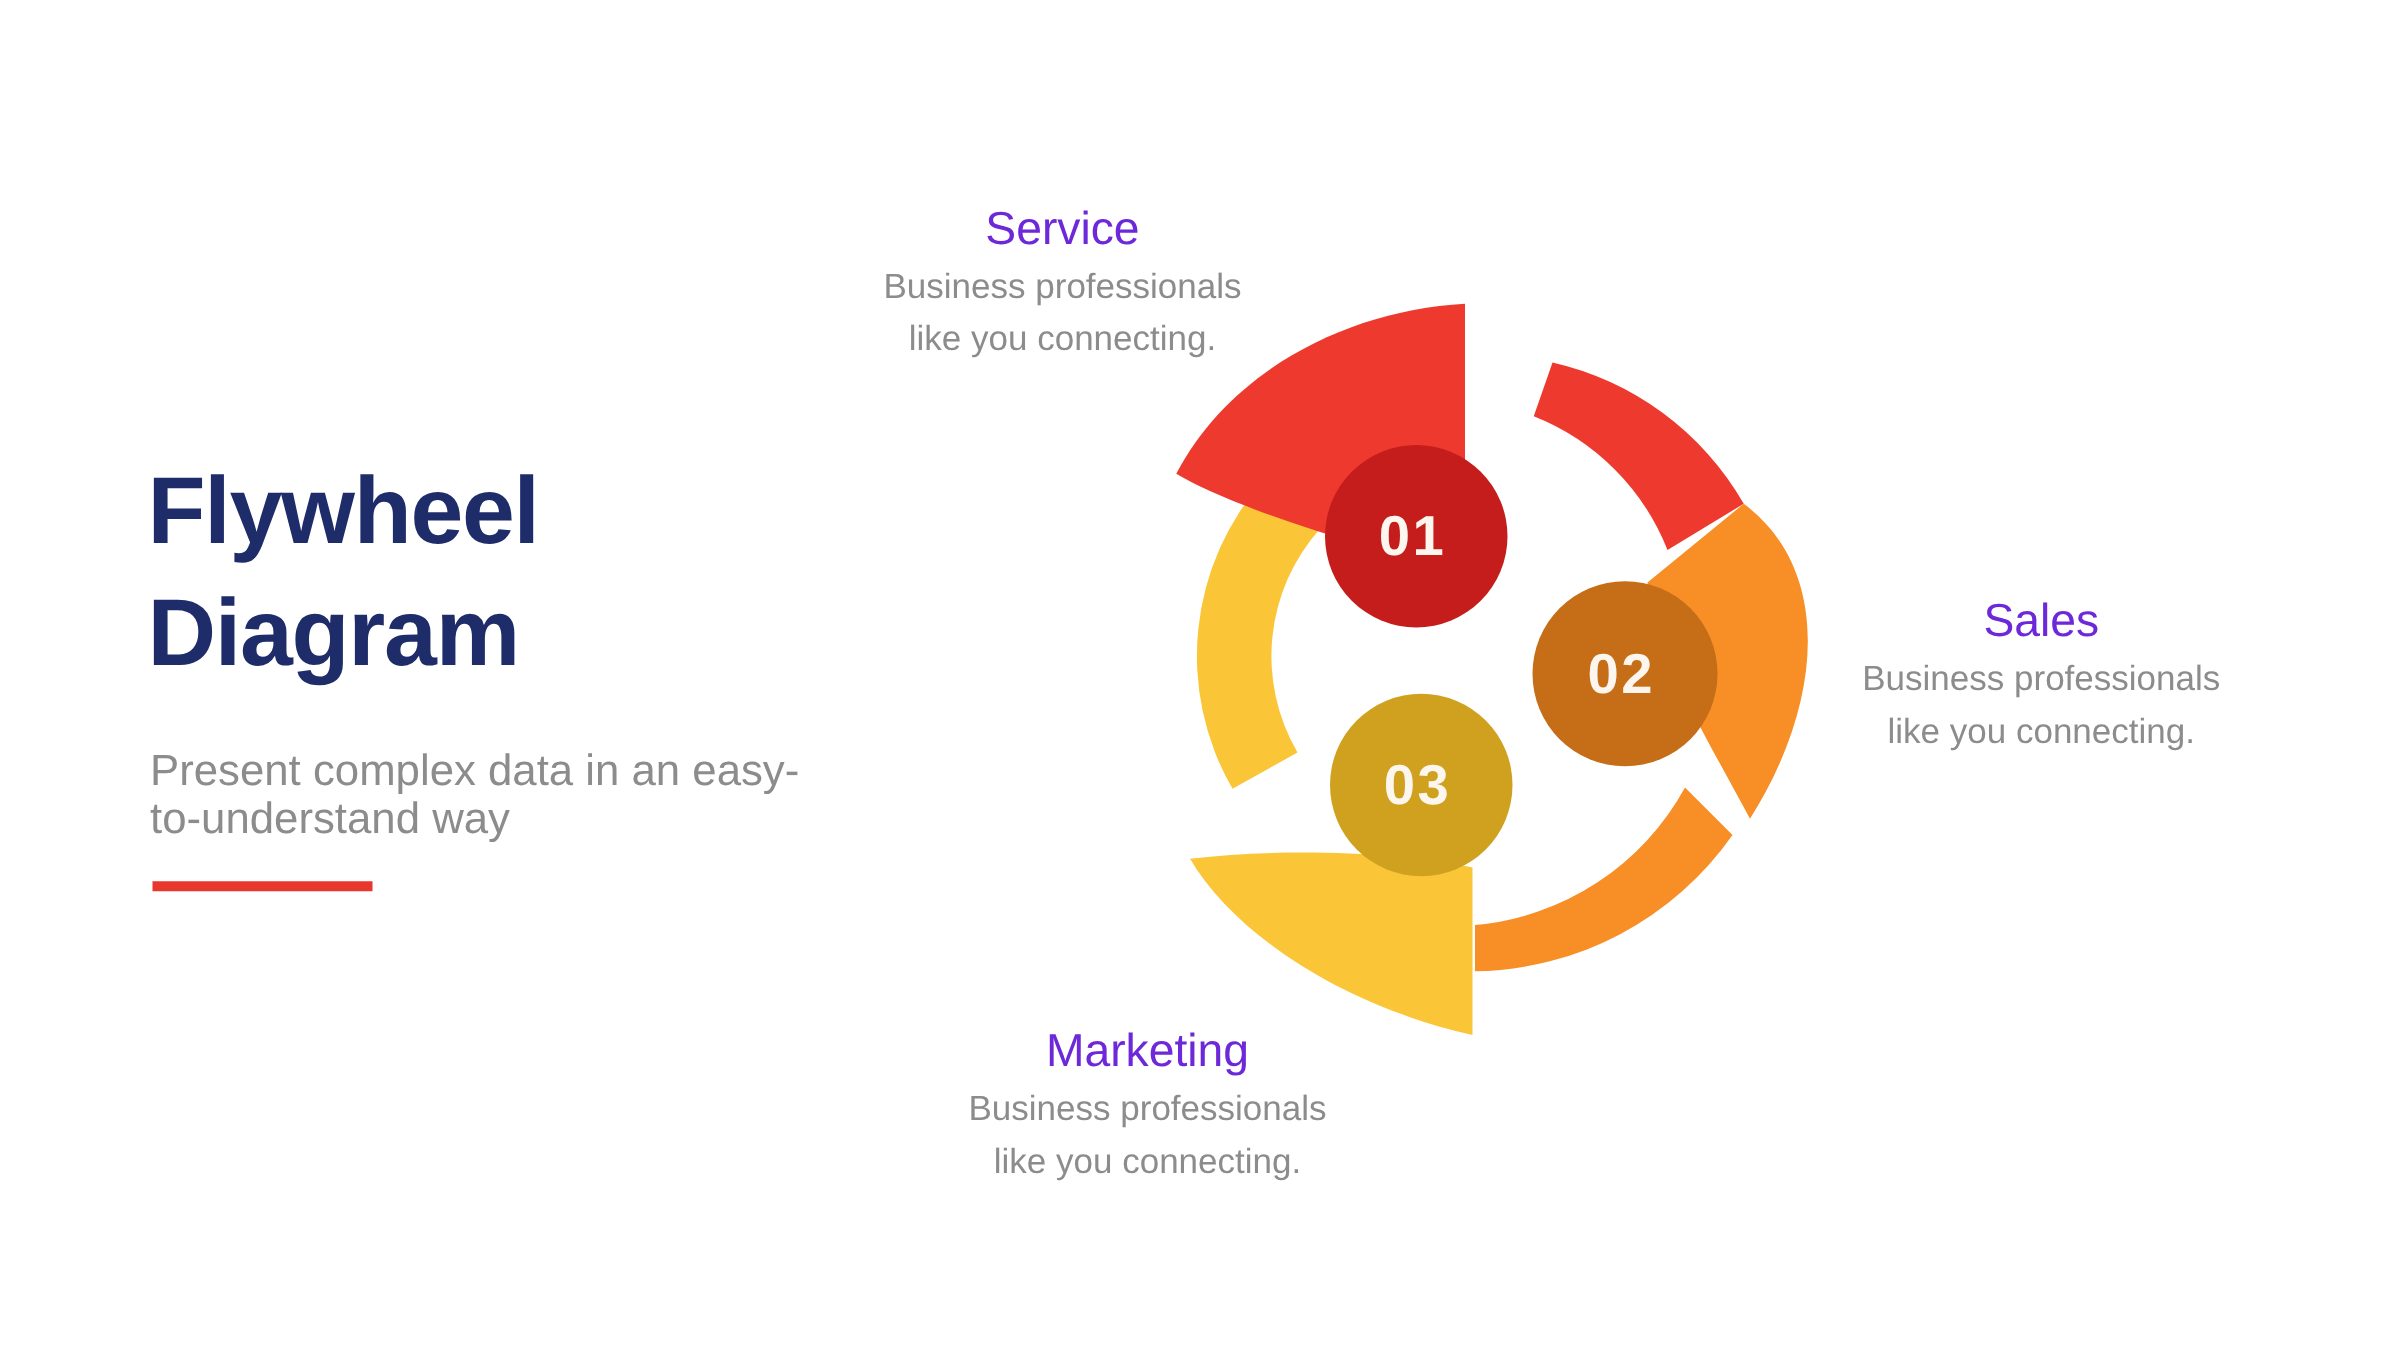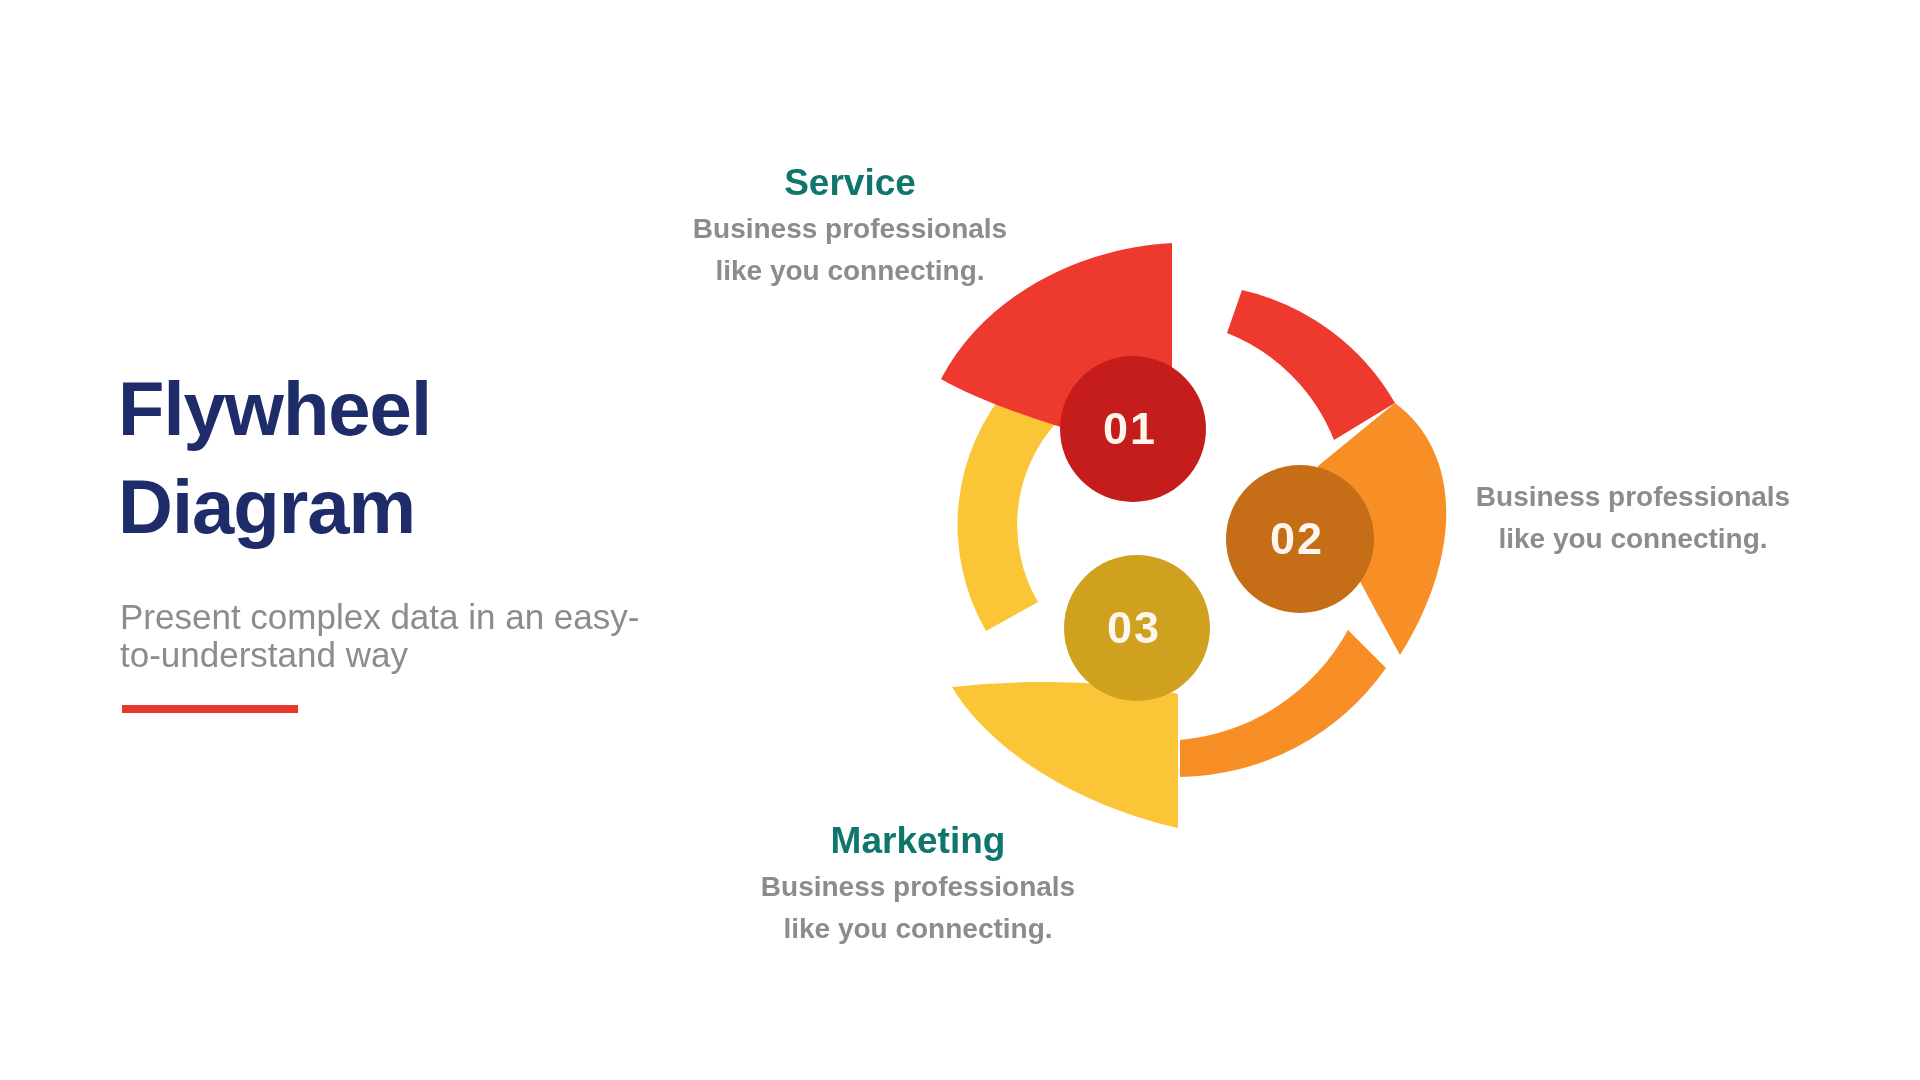--- a/index.html
+++ b/index.html
@@ -65,28 +65,28 @@
   
   .node-block {
     position: absolute;
     width: 440px;
     text-align: center;
   }
   .node-label {
     margin: 0 0 4px 0;
     font-size: 37px;
     line-height: 42px;
-    font-weight: 700;
-    color: #0f766e;
+    font-weight: 400;
+    color: #6d28d9;
   }
   .node-desc {
     margin: 0;
     font-size: 28px;
     line-height: 42px;
-    font-weight: 700;
+    font-weight: 400;
     color: #8C8C8C;
     white-space: pre-line;
   }
   .node-service   { left: 630px; top: 162px; }
   .node-sales     { left: 1413px; top: 476px; }
   .node-marketing { left: 698px; top: 820px; }
 </style>
 </head>
 <body>
 
@@ -118,20 +118,21 @@
     <text x="1134" y="643" text-anchor="middle" class="step-number">03</text>
   </svg>
 
   <div class="node-block node-service">
     <h2 class="node-label">Service</h2>
     <p class="node-desc">Business professionals
 like you connecting.</p>
   </div>
 
   <div class="node-block node-sales">
+    <h2 class="node-label">Sales</h2>
     <p class="node-desc">Business professionals
 like you connecting.</p>
   </div>
 
   <div class="node-block node-marketing">
     <h2 class="node-label">Marketing</h2>
     <p class="node-desc">Business professionals
 like you connecting.</p>
   </div>
 

